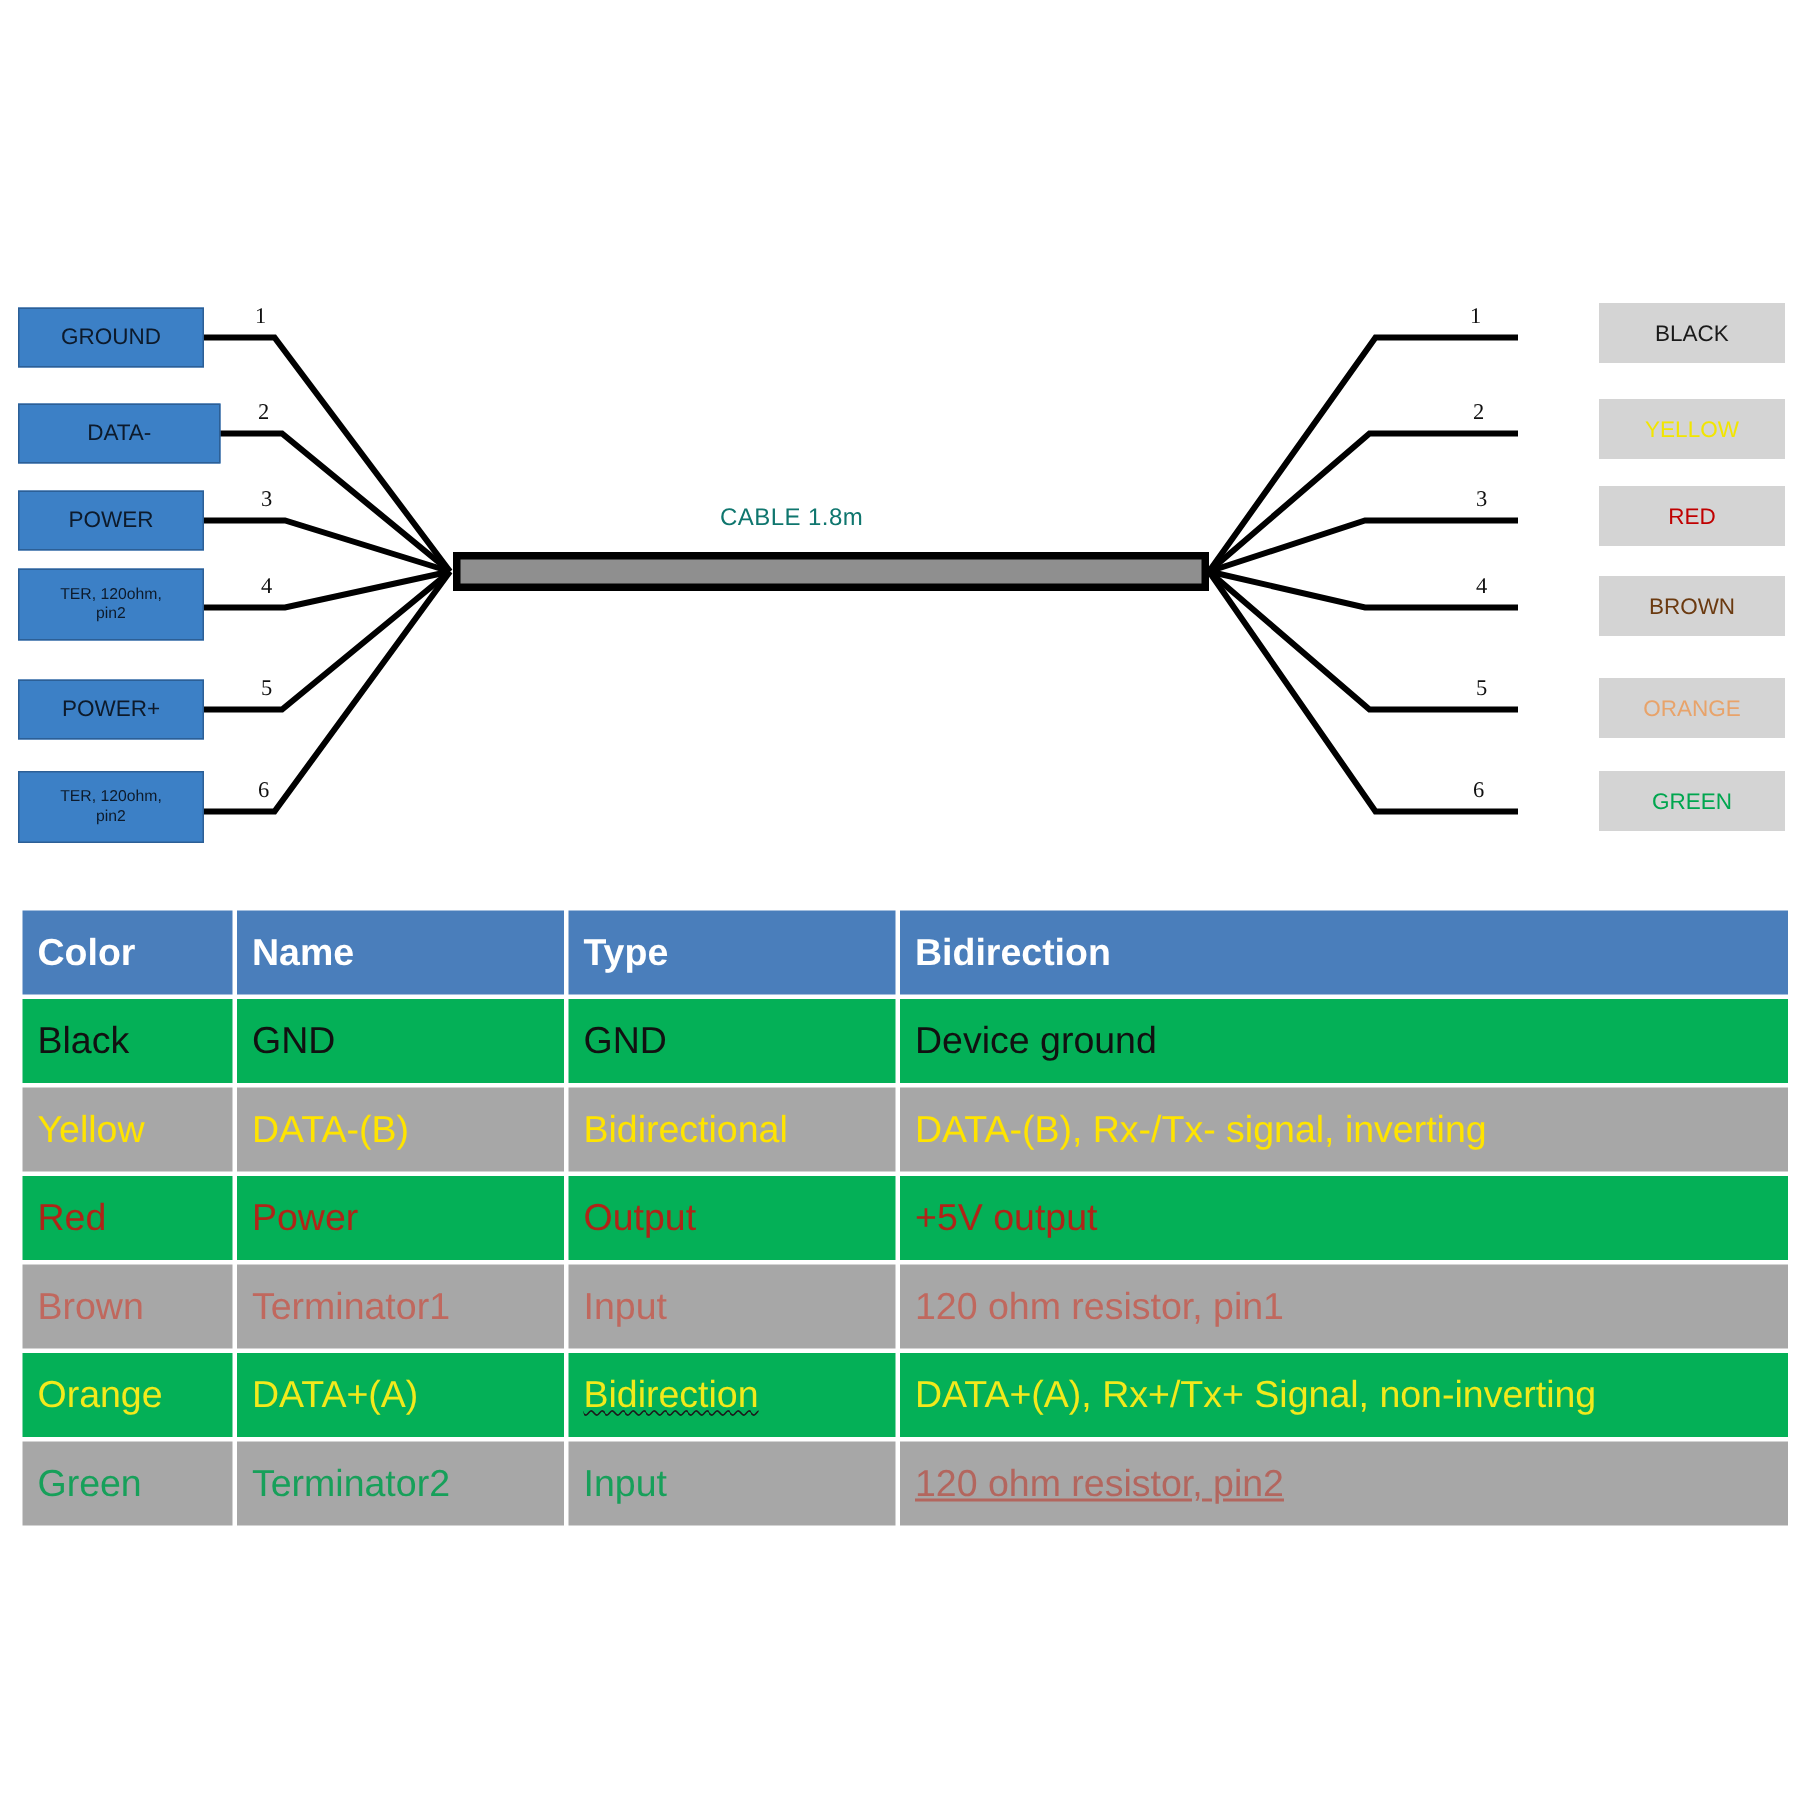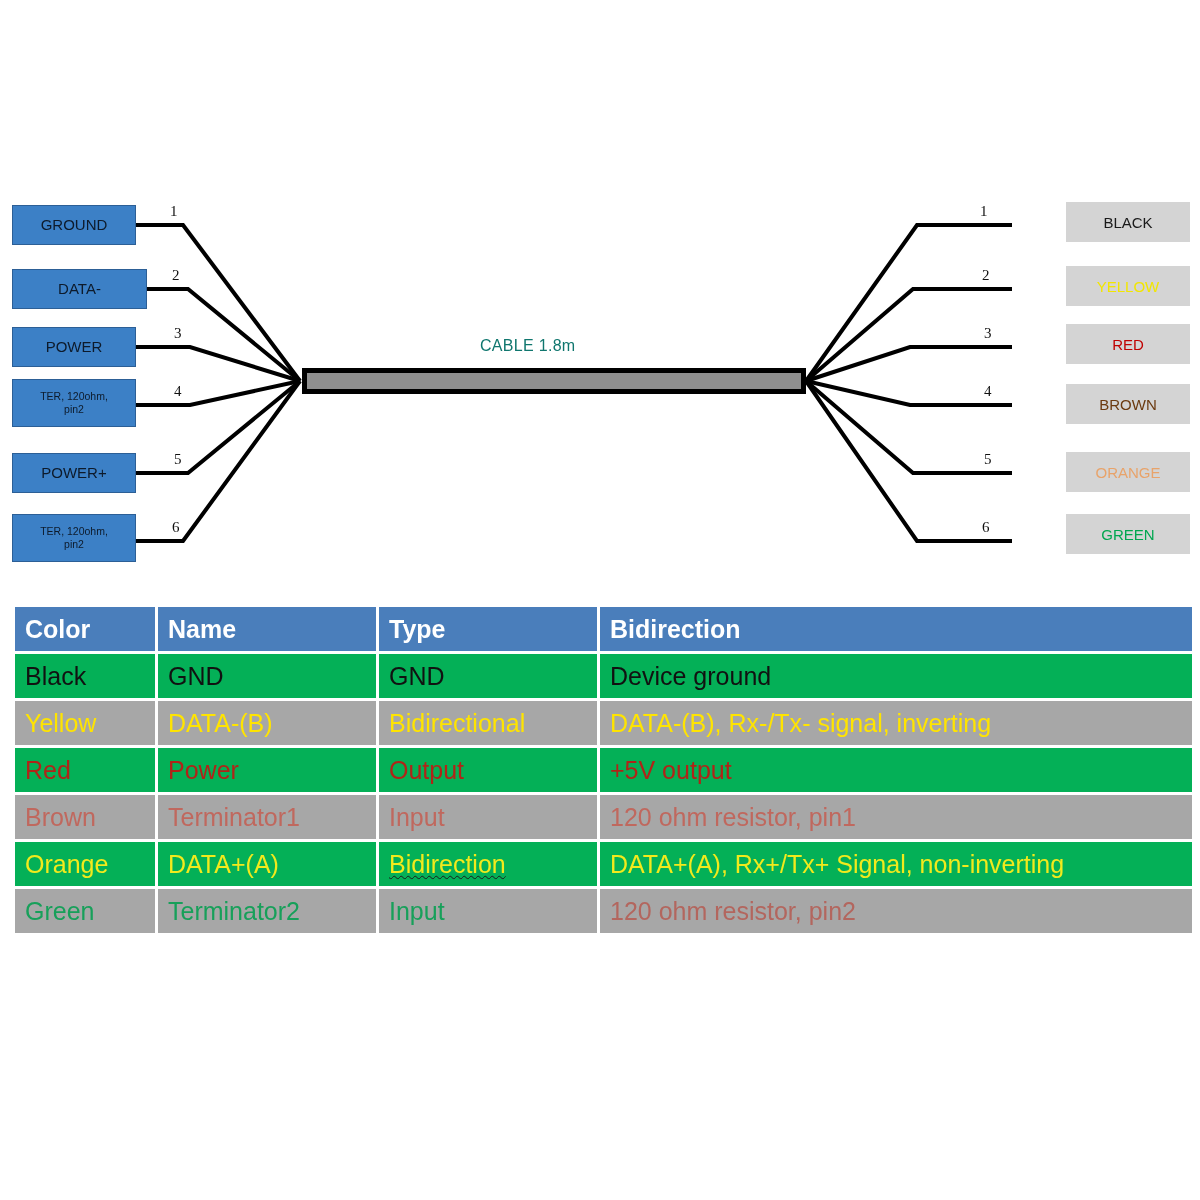--- a/index.html
+++ b/index.html
@@ -67,21 +67,21 @@
     border-collapse:separate;
     border-spacing:3px;
     table-layout:fixed;
   }
   #pintable th,#pintable td{
     padding:6px 10px;
     font-size:25px;
     font-weight:normal;
     text-align:left;
     vertical-align:middle;
-    height:44px;
+    height:56px;
     box-sizing:border-box;
     white-space:nowrap;
     overflow:hidden;
   }
   #pintable th{
     background:#4a7ebb;
     color:#ffffff;
     font-weight:bold;
   }
   .row-green td{background:#04b057;}
@@ -227,18 +227,18 @@
       <tr class="row-green" style="color:#f2ea1c;">
         <td>Orange</td>
         <td>DATA+(A)</td>
         <td class="sp2">Bidirection</td>
         <td>DATA+(A), Rx+/<span class="sp">Tx</span>+ Signal, non-inverting</td>
       </tr>
       <tr class="row-grey" style="color:#17a05a;">
         <td>Green</td>
         <td>Terminator2</td>
         <td>Input</td>
-        <td style="color:#b3665e;">120 ohm resistor, pin2</td>
+        <td style="color:#b3665e;text-decoration:underline;">120 ohm resistor, pin2</td>
       </tr>
     </tbody>
   </table>
 
 </div>
 
 </body></html>

